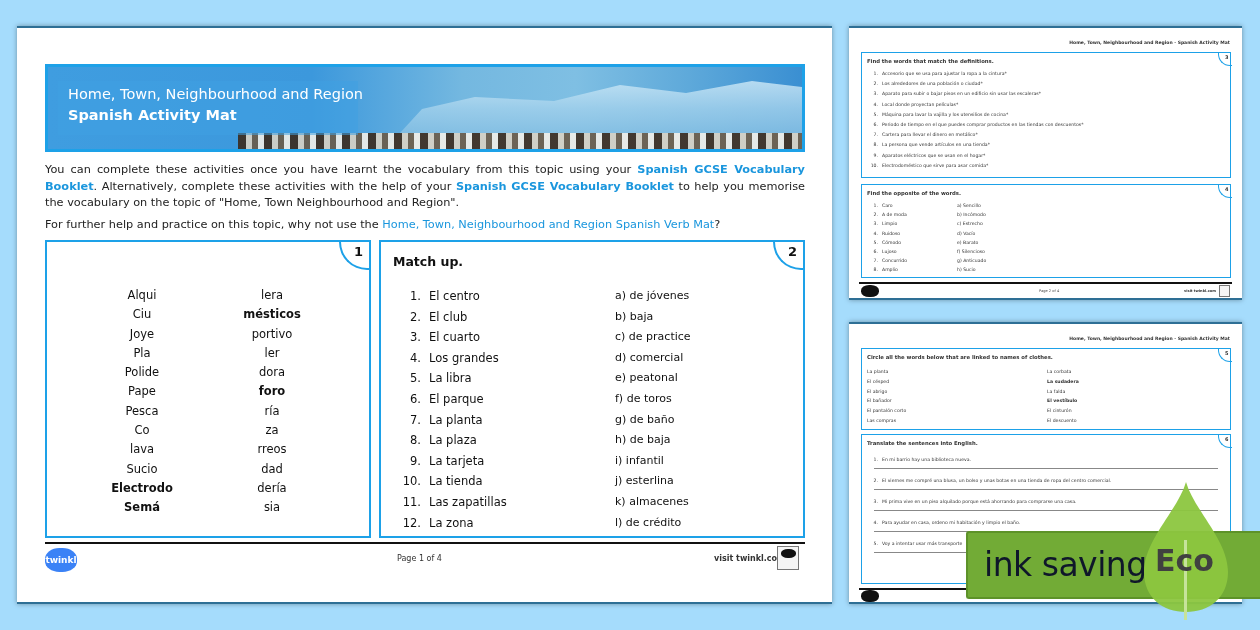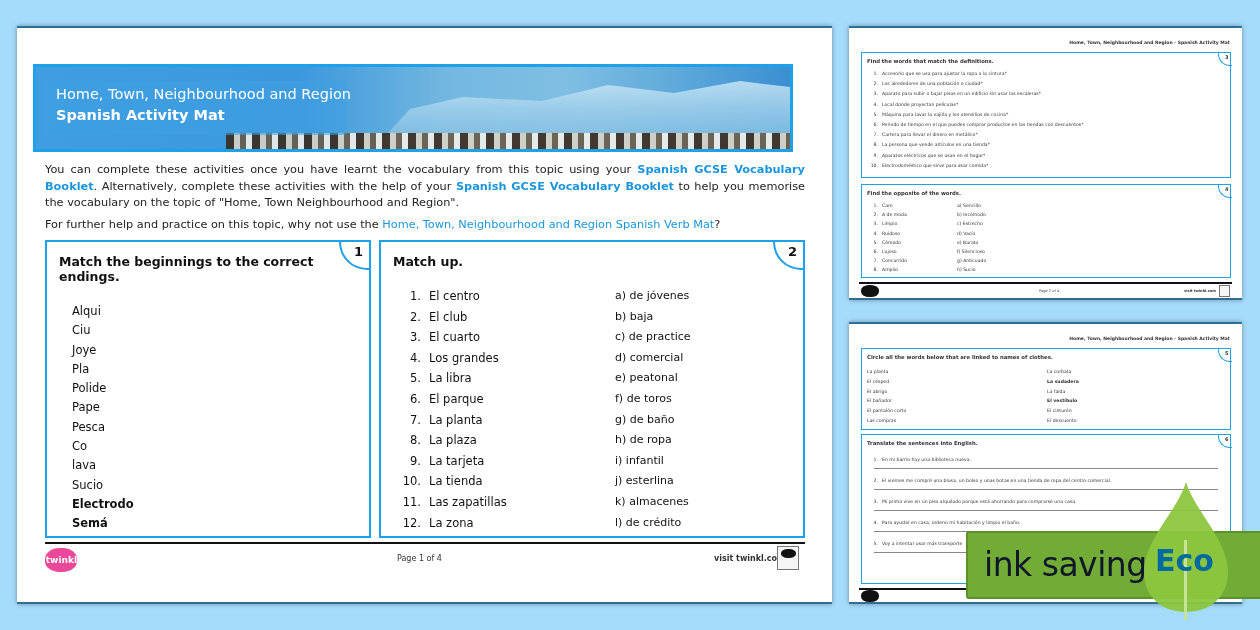--- a/index.html
+++ b/index.html
@@ -5,52 +5,52 @@
   * { box-sizing: border-box; margin: 0; padding: 0; }
   html, body { width: 1260px; height: 630px; overflow: hidden; }
   body { background: #a5dcfc; font-family: "DejaVu Sans", sans-serif; color: #111; position: relative; }
 
   .page { position: absolute; background: #fff; box-shadow: 0 0 5px rgba(0,0,0,0.35), 0 -2px 0 #2e6f95 inset; border-top: 2px solid #2e6f95; }
   .page.main { left: 17px; top: 26px; width: 815px; height: 578px; }
   .page.p2 { left: 849px; top: 26px; width: 393px; height: 274px; }
   .page.p3 { left: 849px; top: 322px; width: 393px; height: 282px; }
 
   
-  .banner { position: absolute; left: 16px; top: 36px; width: 760px; height: 88px; border: 3px solid #1da1e8;
+  .banner { position: absolute; left: 28px; top: 36px; width: 760px; height: 88px; border: 3px solid #1da1e8;
     background: linear-gradient(90deg, #3f9de0 0%, #3c98dc 35%, #74b8e0 55%, #7fbfe3 70%, #5ea9da 85%, #3a8fd2 100%); overflow: hidden; padding-left: 28px; }
   .banner .mtn { position: absolute; left: 330px; top: 10px; width: 440px; height: 80px;
     background: linear-gradient(180deg, #cfe9f7 0%, #9fcfeb 40%, #6fb2dc 100%); clip-path: polygon(0 100%, 10% 40%, 22% 25%, 40% 30%, 55% 10%, 70% 20%, 85% 5%, 100% 15%, 100% 100%); opacity: .85; }
   .banner .town { position: absolute; left: 190px; top: 66px; width: 580px; height: 22px;
     background: repeating-linear-gradient(90deg, #3b2a1c 0 8px, #d9d2c4 8px 14px, #6a5a47 14px 20px, #f2efe8 20px 26px); opacity: .9; }
   .banner .title-box { position: absolute; left: 10px; top: 14px; width: 300px; height: 54px; background: rgba(64,160,225,0.55); }
   .banner .t1 { position: absolute; left: 20px; top: 19px; color: #fff; font-size: 14.5px; }
   .banner .t2 { position: absolute; left: 20px; top: 40px; color: #fff; font-size: 14.5px; font-weight: bold; }
 
   .intro { position: absolute; left: 28px; top: 134px; width: 760px; font-size: 11.3px; line-height: 16.5px; text-align: justify; color: #222; }
   .intro .link { color: #1a96dd; font-weight: bold; }
   .intro2 { position: absolute; left: 28px; top: 190px; width: 760px; font-size: 11.3px; color: #222; }
   .intro2 .link { color: #1a96dd; font-weight: normal; }
 
   .box { position: absolute; border: 2px solid #1da1e8; background: #fff; }
   .corner { position: absolute; right: -2px; top: -2px; width: 32px; height: 30px; border-left: 2px solid #1da1e8; border-bottom: 2px solid #1da1e8; border-bottom-left-radius: 28px; font-weight: bold; font-size: 13px; text-align: right; padding: 4px 8px 0 0; }
   .box .heading { position: absolute; left: 12px; top: 12px; font-size: 12.5px; font-weight: bold; }
 
   .box1 { left: 28px; top: 212px; width: 326px; height: 298px; }
-  .box1 .col { position: absolute; top: 60px; width: 140px; text-align: left; font-size: 11.5px; line-height: 19.3px; }
+  .box1 .col { position: absolute; top: 44px; width: 140px; text-align: center; font-size: 11.5px; line-height: 19.3px; }
   .box1 .colA { left: 25px; }
   .box1 .colB { left: 155px; }
   .b { font-weight: bold; }
 
   .box2 { left: 362px; top: 212px; width: 426px; height: 298px; }
   .box2 .list { position: absolute; left: 16px; top: 44px; font-size: 11.5px; line-height: 20.6px; }
   .box2 .list .num { display: inline-block; width: 24px; text-align: right; margin-right: 8px; }
   .box2 .ans { position: absolute; left: 210px; top: 44px; font-size: 11px; line-height: 20.6px; margin-left: 24px; }
 
   .footer-line { position: absolute; left: 28px; top: 514px; width: 760px; height: 2px; background: #111; }
-  .logo { position: absolute; background: #ec4899; color: #fff; font-weight: bold; border-radius: 45%; text-align: right; }
+  .logo { position: absolute; background: #3b82f6; color: #fff; font-weight: bold; border-radius: 45%; text-align: center; }
   .main .logo { left: 28px; top: 520px; width: 32px; height: 24px; font-size: 9px; line-height: 24px; }
   .main .pageno { position: absolute; left: 380px; top: 526px; font-size: 8px; color: #333; }
   .main .visit { position: absolute; left: 697px; top: 526px; font-size: 8px; font-weight: bold; color: #333; }
   .badge { position: absolute; border: 1px solid #777; background: #f5f5f5; }
   .main .badge { left: 760px; top: 518px; width: 22px; height: 24px; }
   .badge .inner { position: absolute; left: 3px; top: 2px; width: 15px; height: 9px; background: #111; border-radius: 45%; }
 
   
   .small { font-size: 5.2px; color: #333; }
   .hdr { position: absolute; right: 12px; top: 12px; font-size: 4.5px; font-weight: bold; color: #333; }
@@ -63,21 +63,21 @@
   .sfoot { position: absolute; left: 10px; height: 1.5px; right: 10px; background: #111; }
   .slogo { position: absolute; left: 12px; width: 18px; height: 12px; background: #111; border-radius: 45%; }
   .spage { position: absolute; left: 190px; font-size: 3.6px; color: #444; }
   .svisit { position: absolute; right: 26px; font-size: 3.6px; font-weight: bold; color: #333; }
   .sbadge { position: absolute; right: 12px; width: 11px; height: 12px; border: 1px solid #777; background: #f5f5f5; }
 
   
   .eco { position: absolute; left: 966px; top: 531px; width: 294px; height: 68px; background: #72ab36; border: 2px solid #5d9229; border-right: none; border-radius: 3px 0 0 3px; }
   .eco .label { position: absolute; left: 16px; top: 12px; font-size: 33px; color: #0f172a; font-family: "DejaVu Sans", sans-serif; letter-spacing: -0.5px; }
   .drop { position: absolute; left: 1142px; top: 480px; width: 88px; height: 140px; }
-  .eco-text { position: absolute; left: 1155px; top: 543px; font-size: 30px; font-weight: bold; color: #0369a1; font-family: "DejaVu Sans", sans-serif; }
+  .eco-text { position: absolute; left: 1155px; top: 543px; font-size: 30px; font-weight: bold; color: #404040; font-family: "DejaVu Sans", sans-serif; }
 </style>
 </head>
 <body>
 
 <div class="page main">
   <div class="banner">
     <div class="mtn"></div>
     <div class="town"></div>
     <div class="title-box"></div>
     <div class="t1">Home, Town, Neighbourhood and Region</div>
@@ -86,34 +86,47 @@
 
   <div class="intro">
     <span>You can complete these activities once you have learnt the vocabulary from this topic using your </span><span class="link">Spanish GCSE Vocabulary Booklet</span><span>. Alternatively, complete these activities with the help of your </span><span class="link">Spanish GCSE Vocabulary Booklet</span><span> to help you memorise the vocabulary on the topic of "Home, Town Neighbourhood and Region".</span>
   </div>
   <div class="intro2">
     <span>For further help and practice on this topic, why not use the </span><span class="link">Home, Town, Neighbourhood and Region Spanish Verb Mat</span><span>?</span>
   </div>
 
   <div class="box box1">
     <div class="corner">1</div>
-    <div class="heading">Match the beginnings to the correct endings.</div>
     <div class="col colA" id="a1-begin">
         <div>Alqui</div>
         <div>Ciu</div>
         <div>Joye</div>
         <div>Pla</div>
         <div>Polide</div>
         <div>Pape</div>
         <div>Pesca</div>
         <div>Co</div>
         <div>lava</div>
         <div>Sucio</div>
         <div class="b">Electrodo</div>
         <div class="b">Semá</div>
+      </div>
+    <div class="col colB" id="a1-end">
+        <div>lera</div>
+        <div class="b">mésticos</div>
+        <div>portivo</div>
+        <div>ler</div>
+        <div>dora</div>
+        <div class="b">foro</div>
+        <div>ría</div>
+        <div>za</div>
+        <div>rreos</div>
+        <div>dad</div>
+        <div>dería</div>
+        <div>sia</div>
       </div>
   </div>
 
   <div class="box box2">
     <div class="corner">2</div>
     <div class="heading">Match up.</div>
     <div class="list" id="a2-items">
         <div><span class="num">1.</span>El centro</div>
         <div><span class="num">2.</span>El club</div>
         <div><span class="num">3.</span>El cuarto</div>
@@ -128,21 +141,21 @@
         <div><span class="num">12.</span>La zona</div>
       </div>
     <div class="ans" id="a2-answers">
         <div>a) de jóvenes</div>
         <div>b) baja</div>
         <div>c) de practice</div>
         <div>d) comercial</div>
         <div>e) peatonal</div>
         <div>f) de toros</div>
         <div>g) de baño</div>
-        <div>h) de ropa</div>
+        <div>h) de baja</div>
         <div>i) infantil</div>
         <div>j) esterlina</div>
         <div>k) almacenes</div>
         <div>l) de crédito</div>
       </div>
   </div>
 
   <div class="footer-line"></div>
   <div class="logo">twinkl</div>
   <div class="pageno">Page 1 of 4</div>

